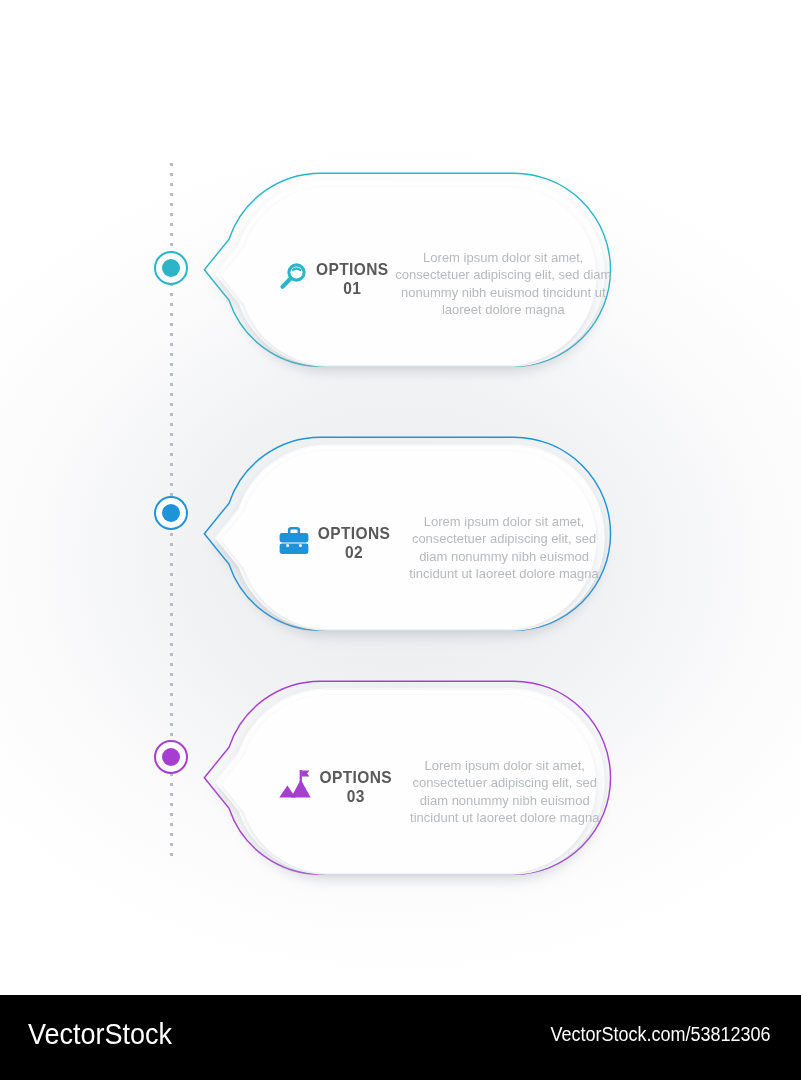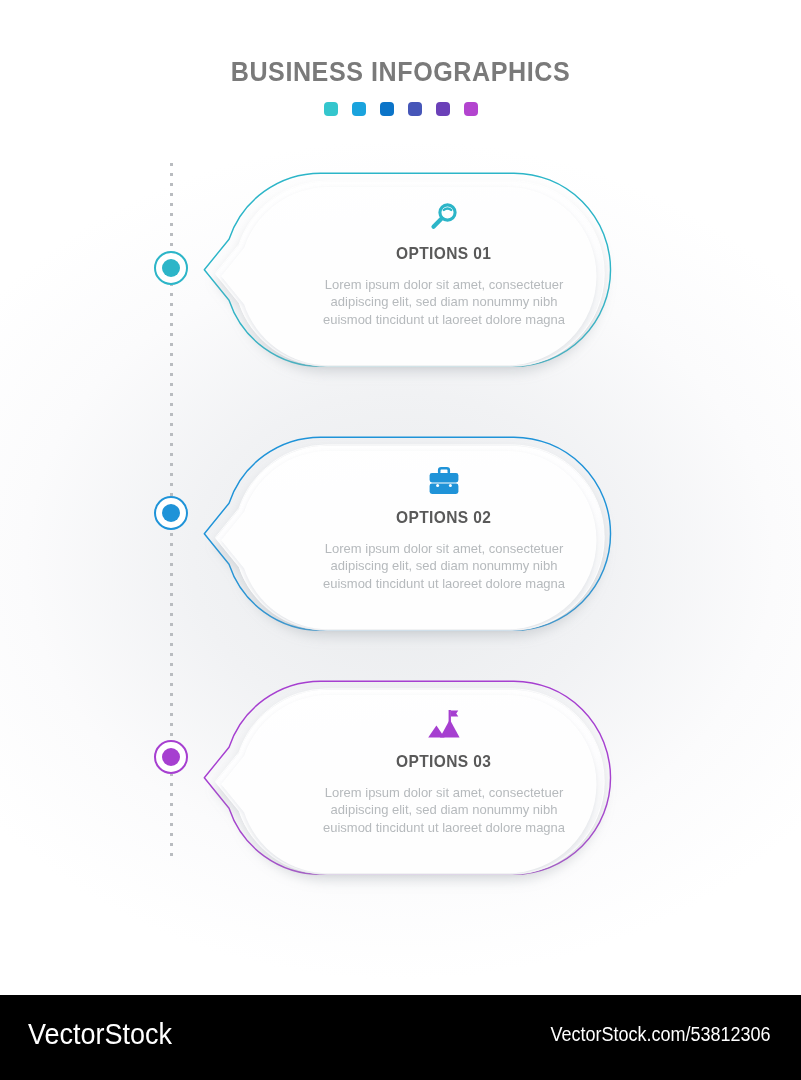--- a/index.html
+++ b/index.html
@@ -94,21 +94,21 @@
   .card .body  svg {
     display:block; width:430px; height:215px; overflow:visible;
   }
 
   
   .card .content {
     position:absolute;
     left:76px; top:26px;
     width:336px; height:166px;
     display:flex;
-    flex-direction:column;
+    flex-direction:row;
     align-items:center;
     text-align:center;
   }
   .card .icon-wrap {
     height:46px;
     display:flex; align-items:center; justify-content:center;
   }
   .card .icon-wrap svg { display:block; }
   .card .opt-title {
     margin-top:4px;
@@ -152,31 +152,20 @@
     font-family:"Liberation Sans Narrow","Liberation Sans",sans-serif;
     transform:scaleX(0.90);
     transform-origin:right center;
   }
 </style>
 </head>
 <body>
 
 <div id="stage">
 
-  <div id="header">
-    <div id="title">BUSINESS INFOGRAPHICS</div>
-    <div id="swatches">
-      <div class="swatch" style="background: rgb(52, 198, 205);"></div>
-      <div class="swatch" style="background: rgb(26, 163, 221);"></div>
-      <div class="swatch" style="background: rgb(11, 116, 200);"></div>
-      <div class="swatch" style="background: rgb(70, 86, 184);"></div>
-      <div class="swatch" style="background: rgb(107, 64, 184);"></div>
-      <div class="swatch" style="background: rgb(179, 68, 207);"></div>
-    </div>
-  </div>
 
   <div id="timeline-line"></div>
 
   <div class="marker" id="marker-0" style="top: 251px; color: rgb(44, 181, 200);">
     <div class="ring"></div>
     <div class="dot"></div>
   </div>
   <div class="marker" id="marker-1" style="top: 496px; color: rgb(31, 147, 216);">
     <div class="ring"></div>
     <div class="dot"></div>

